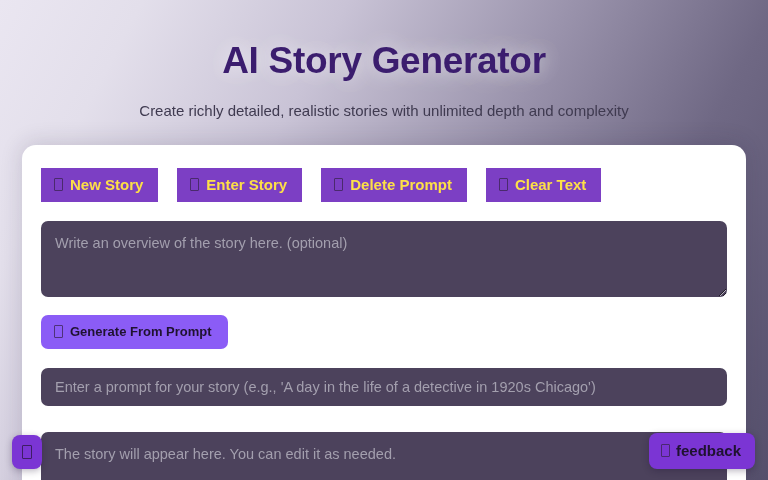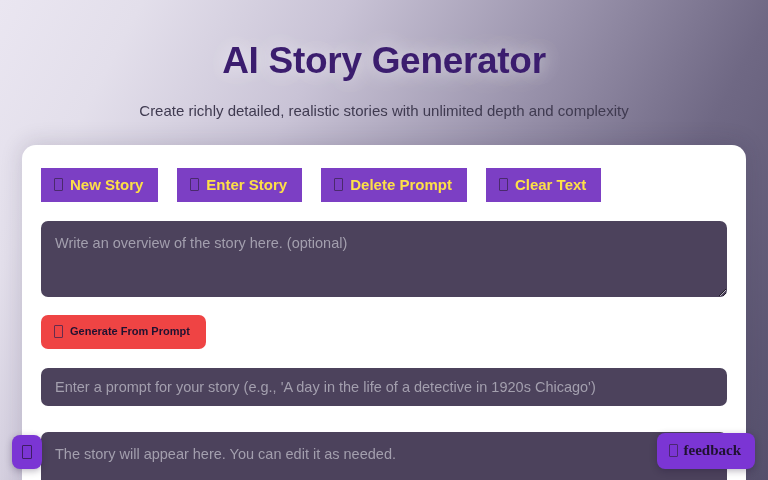--- a/index.html
+++ b/index.html
@@ -101,26 +101,26 @@
     font-size: 14.5px;
     padding: 14px 14px;
     resize: vertical;
     outline: none;
     display: block;
   }
   .overview-area::placeholder { color: #a39fae; }
 
   .gen-btn {
     margin-top: 18px;
-    background: #ef4444;
+    background: #8b5cf6;
     color: #1f1230;
     border: none;
     border-radius: 7px;
     font-family: "Liberation Sans", sans-serif;
-    font-size: 11px;
+    font-size: 13px;
     font-weight: bold;
     padding: 10px 16px 11px 13px;
     display: inline-flex;
     align-items: center;
     gap: 7px;
     cursor: pointer;
     line-height: 1;
   }
 
   .prompt-input {
@@ -177,21 +177,21 @@
   .fab-left .tofu { border-color: #2a1640; width: 8px; height: 12px; }
 
   .feedback-btn {
     position: absolute;
     right: 13px;
     bottom: 11px;
     background: #7b35d4;
     color: #1f1230;
     border: none;
     border-radius: 8px;
-    font-family: Liberation Serif, serif;
+    font-family: Liberation Sans, sans-serif;
     font-size: 15px;
     font-weight: bold;
     padding: 10px 14px 11px 12px;
     display: flex;
     align-items: center;
     gap: 6px;
     cursor: pointer;
     line-height: 1;
     box-shadow: 0 2px 7px rgba(30,15,50,0.3);
   }

